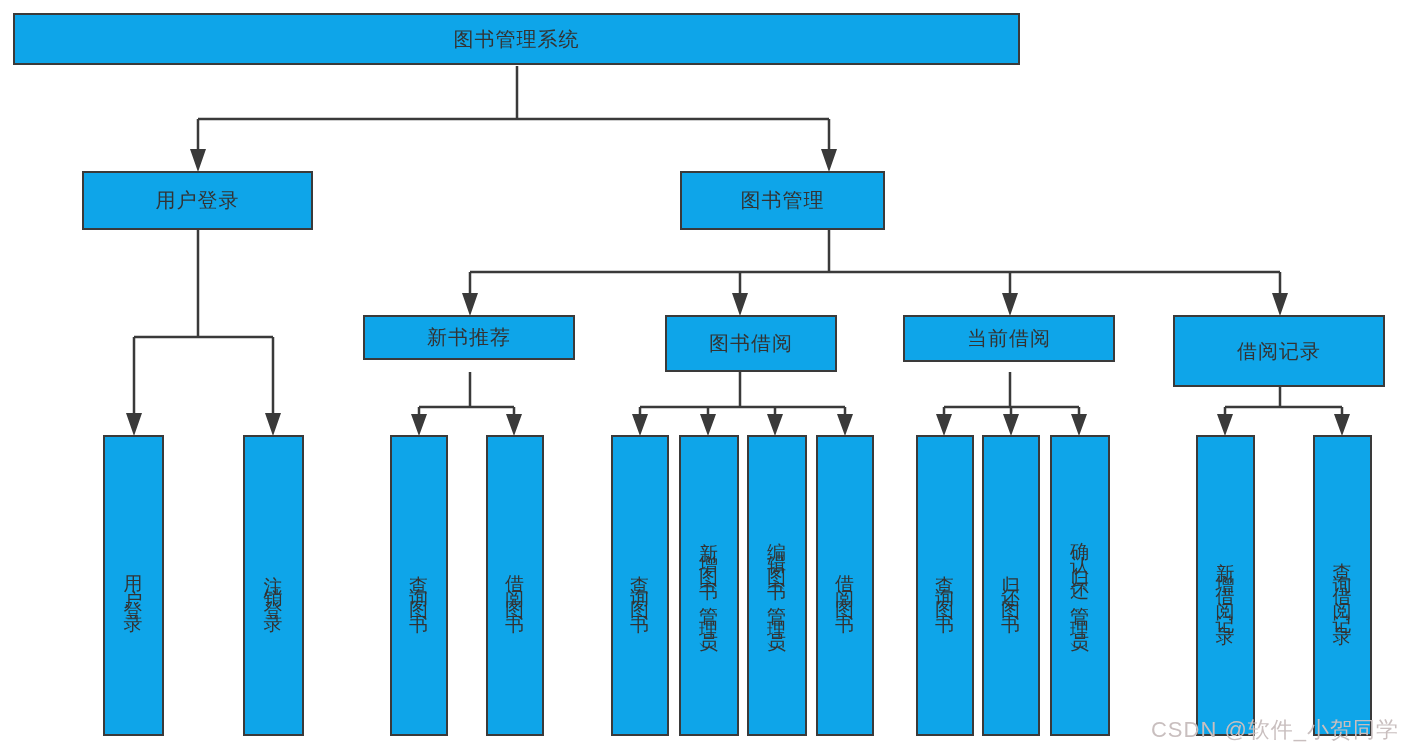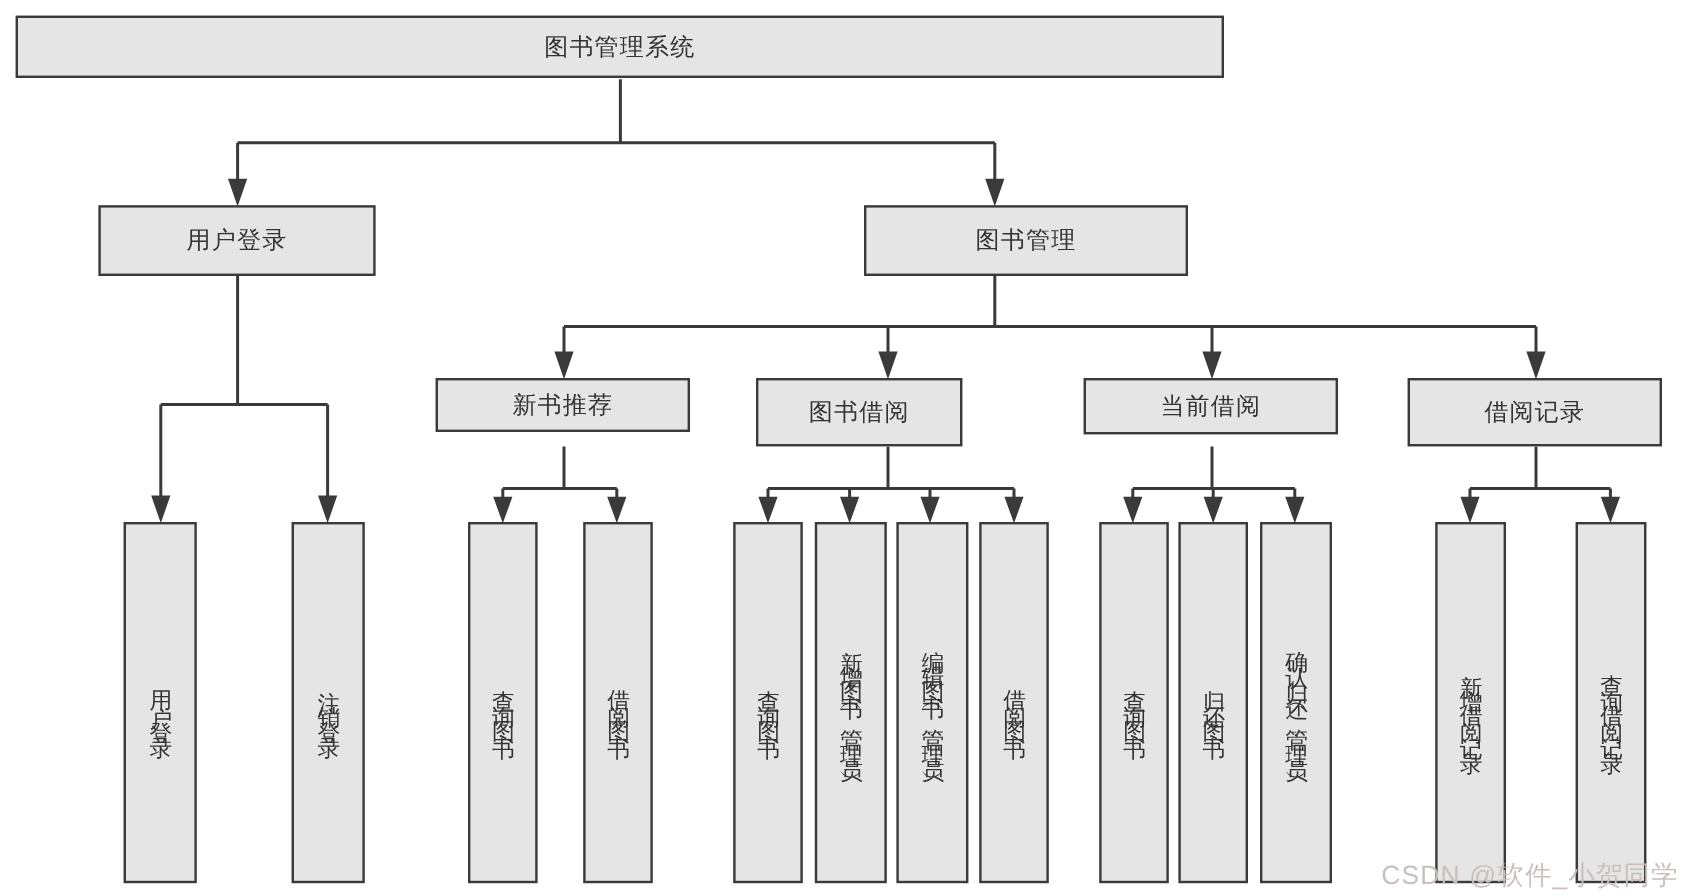--- a/index.html
+++ b/index.html
@@ -13,21 +13,21 @@
   body{background:#f2f2f2;font-family:"Liberation Sans","DejaVu Sans",sans-serif;}
   .stage{
     position:relative;
     width:1405px;height:747px;
     background:var(--background);
     overflow:hidden;
   }
   .box{
     position:absolute;
     box-sizing:border-box;
-    background:#e5e5e5;
+    background:#0ea5e9;
     border:2.5px solid var(--box_border);
     display:flex;
     align-items:center;
     justify-content:center;
   }
   .box .lbl{
     color:var(--text);
     font-size:20px;
     letter-spacing:1px;
     white-space:nowrap;
@@ -98,34 +98,34 @@
          M1334 414 L1350 414 L1342 436 Z"></path>
   </svg>
 
   <div class="box h" style="left:13px;top:13px;width:1007px;height:52px">
     <span class="lbl">图书管理系统</span>
   </div>
 
   <div class="box h" style="left:82px;top:171px;width:231px;height:59px">
     <span class="lbl">用户登录</span>
   </div>
-  <div class="box h" style="left:720px;top:171px;width:270px;height:59px">
+  <div class="box h" style="left:680px;top:171px;width:205px;height:59px">
     <span class="lbl">图书管理</span>
   </div>
 
   <div class="box h" style="left:363px;top:315px;width:212px;height:45px">
     <span class="lbl">新书推荐</span>
   </div>
-  <div class="box h" style="left:630px;top:315px;width:172px;height:57px">
+  <div class="box h" style="left:665px;top:315px;width:172px;height:57px">
     <span class="lbl">图书借阅</span>
   </div>
   <div class="box h" style="left:903px;top:315px;width:212px;height:47px">
     <span class="lbl">当前借阅</span>
   </div>
-  <div class="box h" style="left:1173px;top:315px;width:212px;height:57px">
+  <div class="box h" style="left:1173px;top:315px;width:212px;height:72px">
     <span class="lbl">借阅记录</span>
   </div>
 
   <div class="box v" style="left:103px;top:435px;width:61px;height:301px">
     <span class="lbl">用户登录</span>
   </div>
   <div class="box v" style="left:243px;top:435px;width:61px;height:301px">
     <span class="lbl">注销登录</span>
   </div>
 

